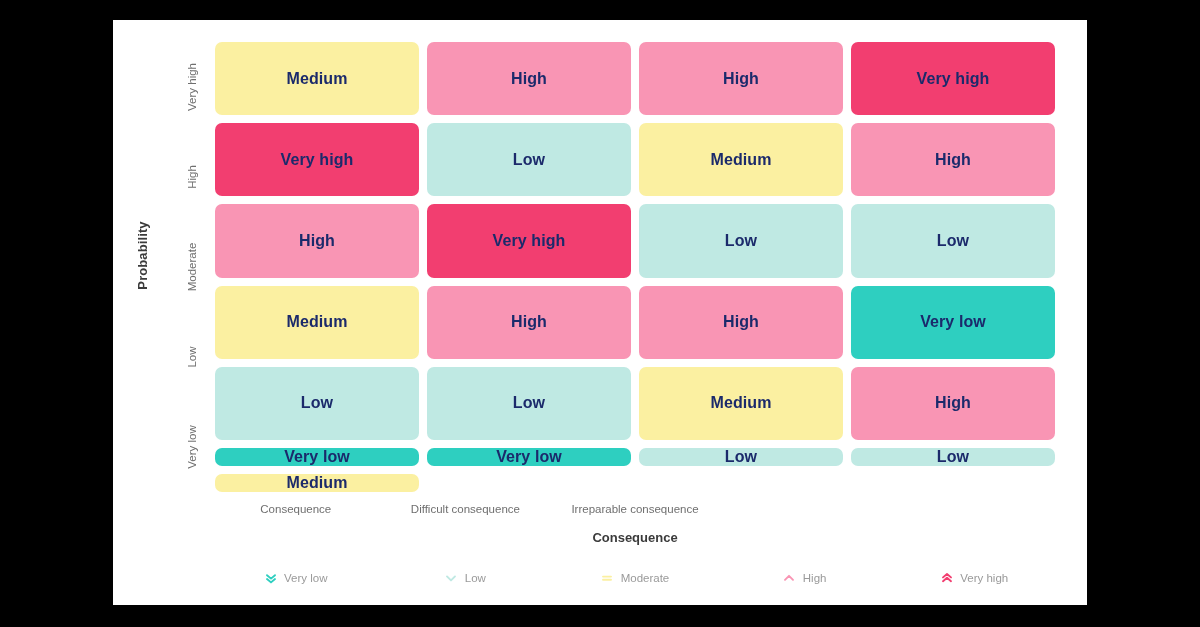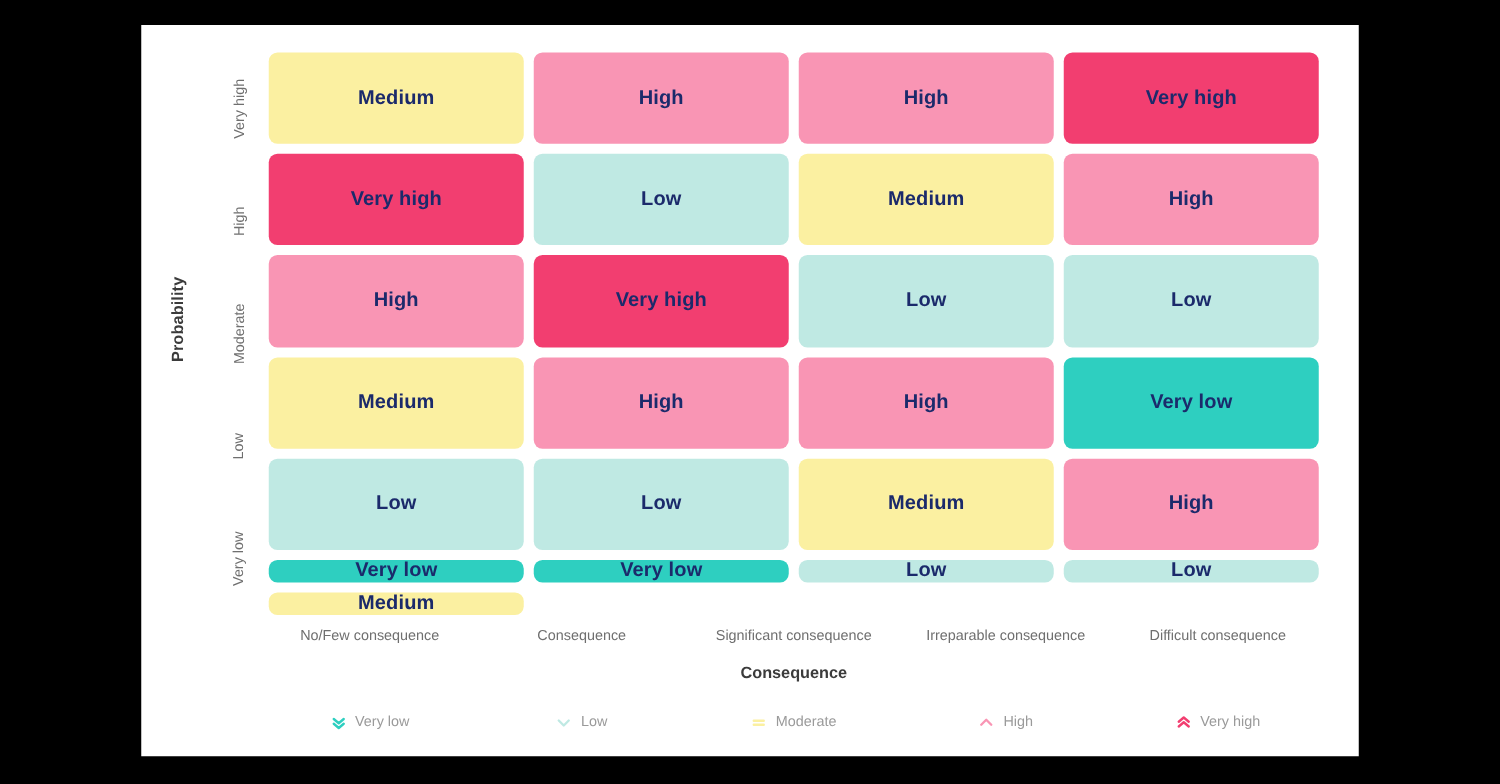--- a/index.html
+++ b/index.html
@@ -216,25 +216,23 @@
           <div class="cell" style="background: rgb(251, 240, 161);">Medium</div>
           <div class="cell" style="background: rgb(249, 149, 180);">High</div>
           <div class="cell" style="background: rgb(46, 207, 192);">Very low</div>
           <div class="cell" style="background: rgb(46, 207, 192);">Very low</div>
           <div class="cell" style="background: rgb(191, 233, 227);">Low</div>
           <div class="cell" style="background: rgb(191, 233, 227);">Low</div>
           <div class="cell" style="background: rgb(251, 240, 161);">Medium</div>
         </div>
 
       <div class="x-tick-row" id="x-ticks">
-          <div class="x-tick">No/Few consequence</div>
           <div class="x-tick">Consequence</div>
-          <div class="x-tick">Significant consequence</div>
+          <div class="x-tick">Difficult consequence</div>
           <div class="x-tick">Irreparable consequence</div>
-          <div class="x-tick">Difficult consequence</div>
         </div>
 
       <div class="x-axis-title">Consequence</div>
 
       <div class="legend" id="legend">
           <div class="legend-item">
             <span class="legend-icon">
               <svg viewBox="0 0 12 12" width="12" height="12">
                 <path d="M2 3.2 L6 6.6 L10 3.2" fill="none" stroke="#2ecfc0" stroke-width="1.9" stroke-linecap="round" stroke-linejoin="round"></path>
                 <path d="M2 7 L6 10.4 L10 7" fill="none" stroke="#2ecfc0" stroke-width="1.9" stroke-linecap="round" stroke-linejoin="round"></path>

